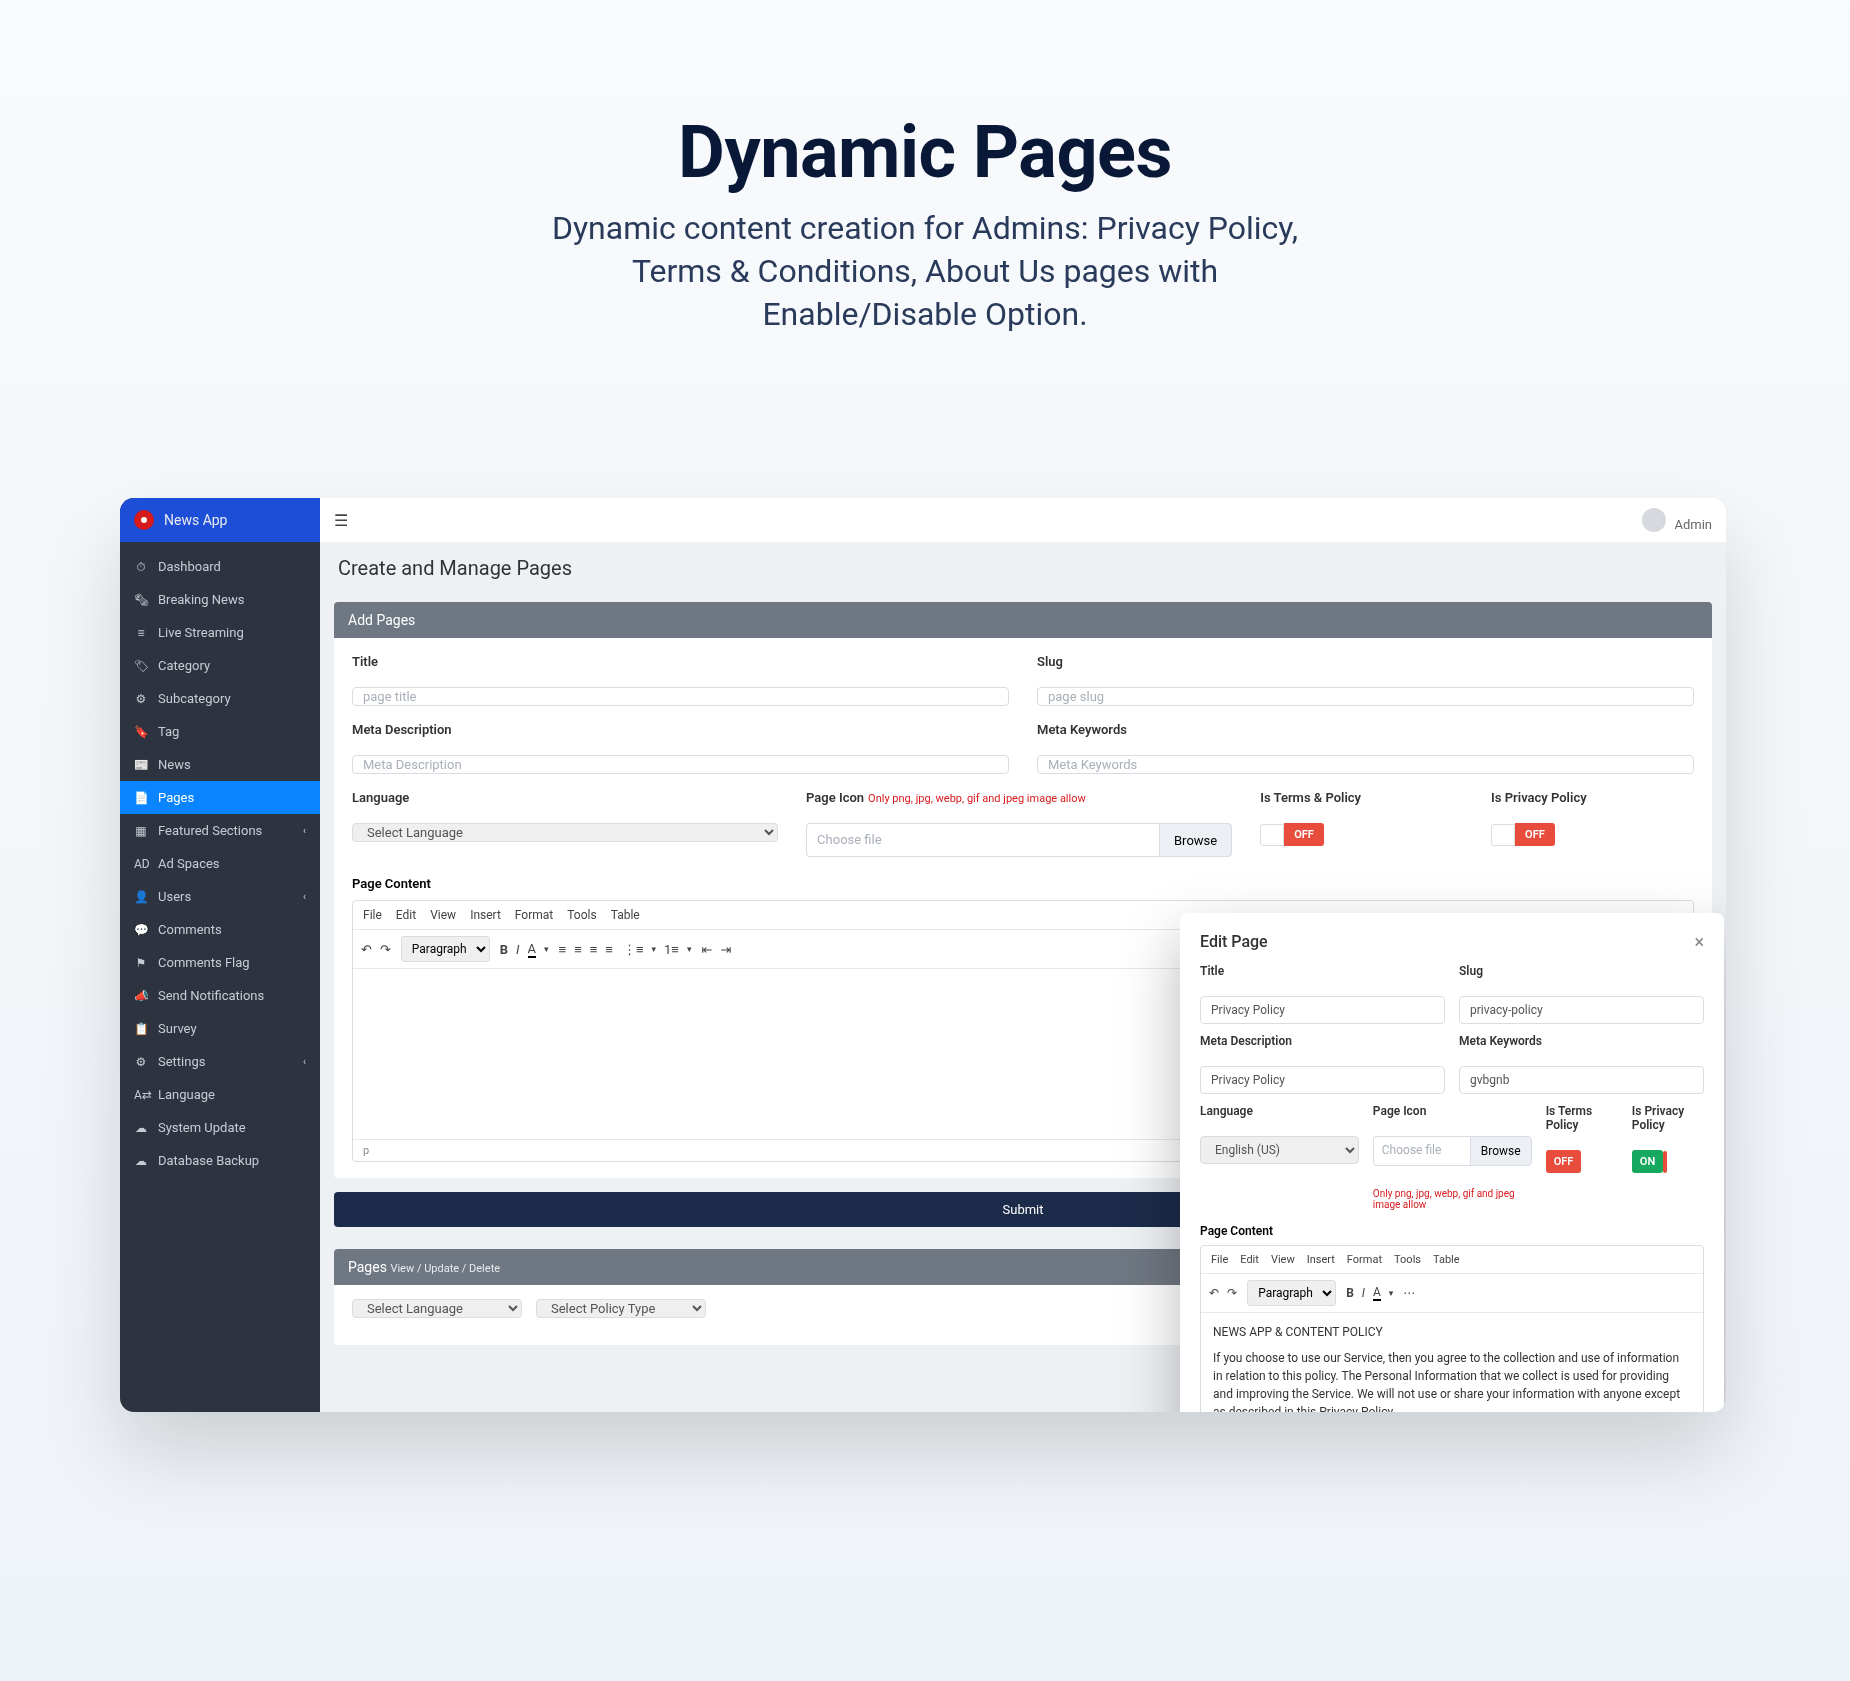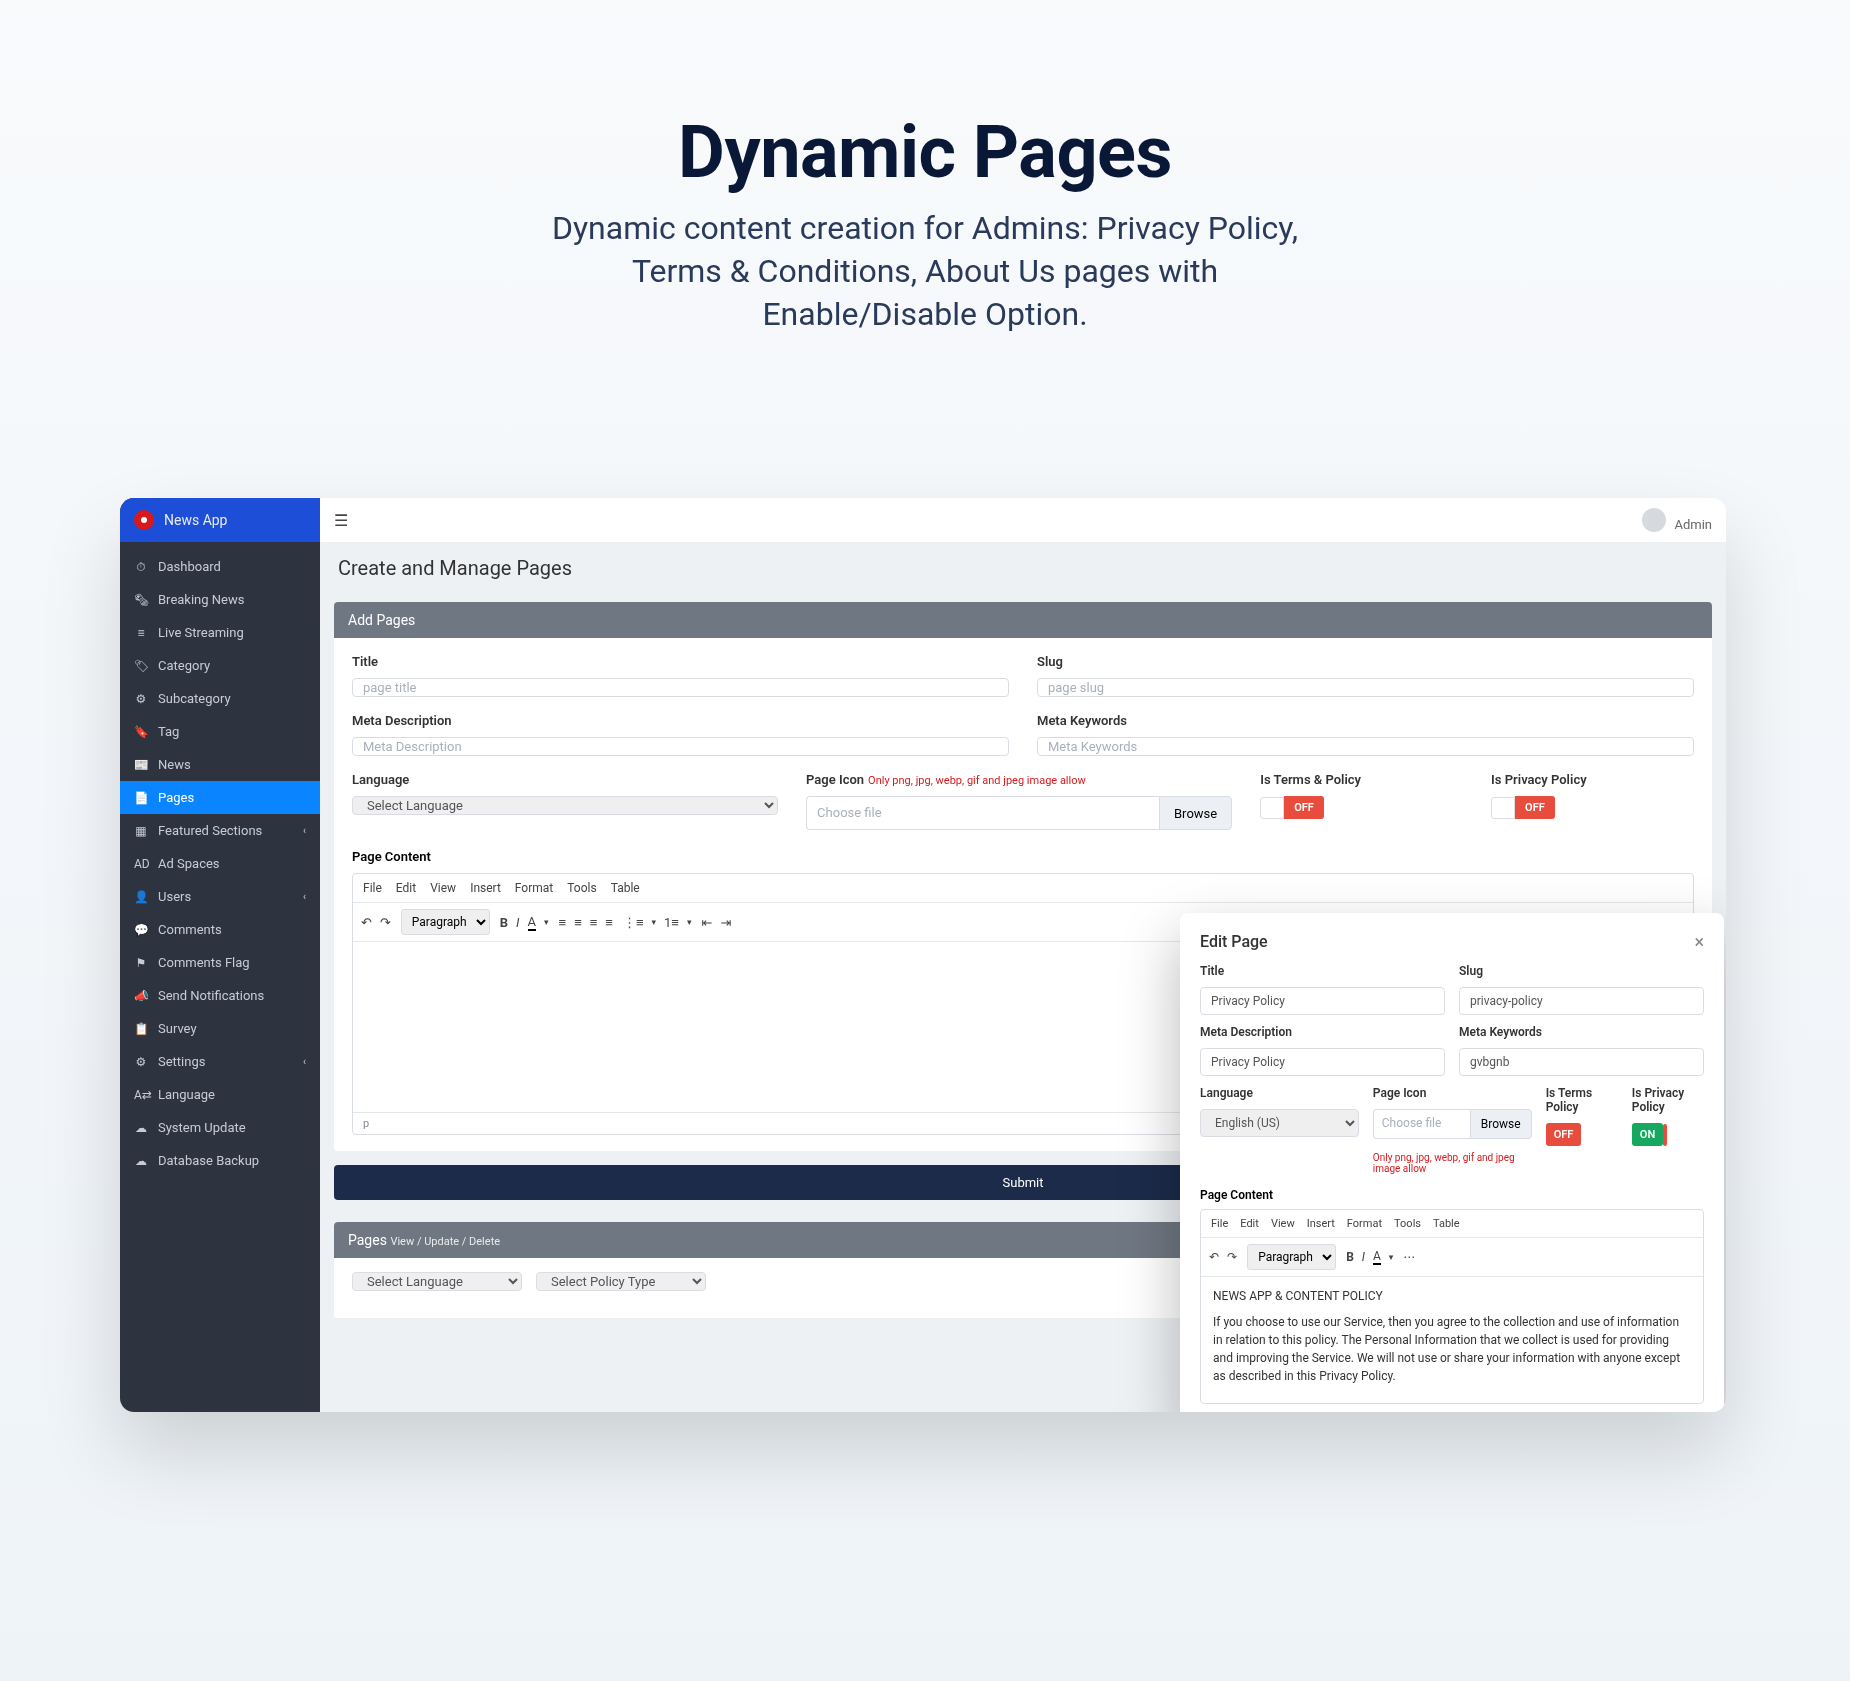--- a/index.html
+++ b/index.html
@@ -21,21 +21,21 @@
 .content{flex:1;background:#eef1f4;display:flex;flex-direction:column;position:relative}
 .topbar{height:44px;background:#fff;display:flex;align-items:center;padding:0 14px;justify-content:space-between}
 .burger{font-size:16px;color:#444}
 .user{display:flex;align-items:flex-end;gap:8px;color:#666;font-size:13px}
 .avatar{width:24px;height:24px;border-radius:50%;background:#d6d9de}
 .pagetitle{padding:14px 18px;font-size:20px;color:#333;background:#eef1f4}
 .card{margin:8px 14px 14px;background:#fff;border-radius:4px}
 .cardhead{background:#6f7782;color:#fff;padding:10px 14px;font-size:14px;border-radius:4px 4px 0 0}
 .cardbody{padding:16px 18px}
 .row{display:flex;gap:28px;margin-bottom:16px}
-.fld{flex:1;display:flex;flex-direction:column;gap:9px}
+.fld{flex:1;display:flex;flex-direction:column;gap:18px}
 .fld label{font-size:13px;font-weight:600;color:#333}
 .fld .hint{font-size:11px;color:#d7191c;font-weight:400;margin-left:4px}
 .inp,.sel{height:19px;border:1px solid #d9dde3;border-radius:4px;padding:0 10px;font-size:13px;color:#555}
 .inp::placeholder{color:#aab0ba}
 .fileinp{display:flex;height:34px}
 .fileinp .ftxt{flex:1;border:1px solid #d9dde3;border-right:none;border-radius:4px 0 0 4px;padding:8px 10px;font-size:13px;color:#aab0ba}
 .fileinp .fbtn{border:1px solid #d9dde3;background:#eceff3;padding:0 14px;font-size:13px;border-radius:0 4px 4px 0;display:flex;align-items:center}
 .toggle{display:flex;align-items:center;gap:0}
 .tswitch{width:24px;height:22px;background:#fff;border:1px solid #ddd;border-radius:3px 0 0 3px}
 .tlabel{background:#e74c3c;color:#fff;font-size:11px;font-weight:600;padding:5px 10px;border-radius:0 3px 3px 0}

